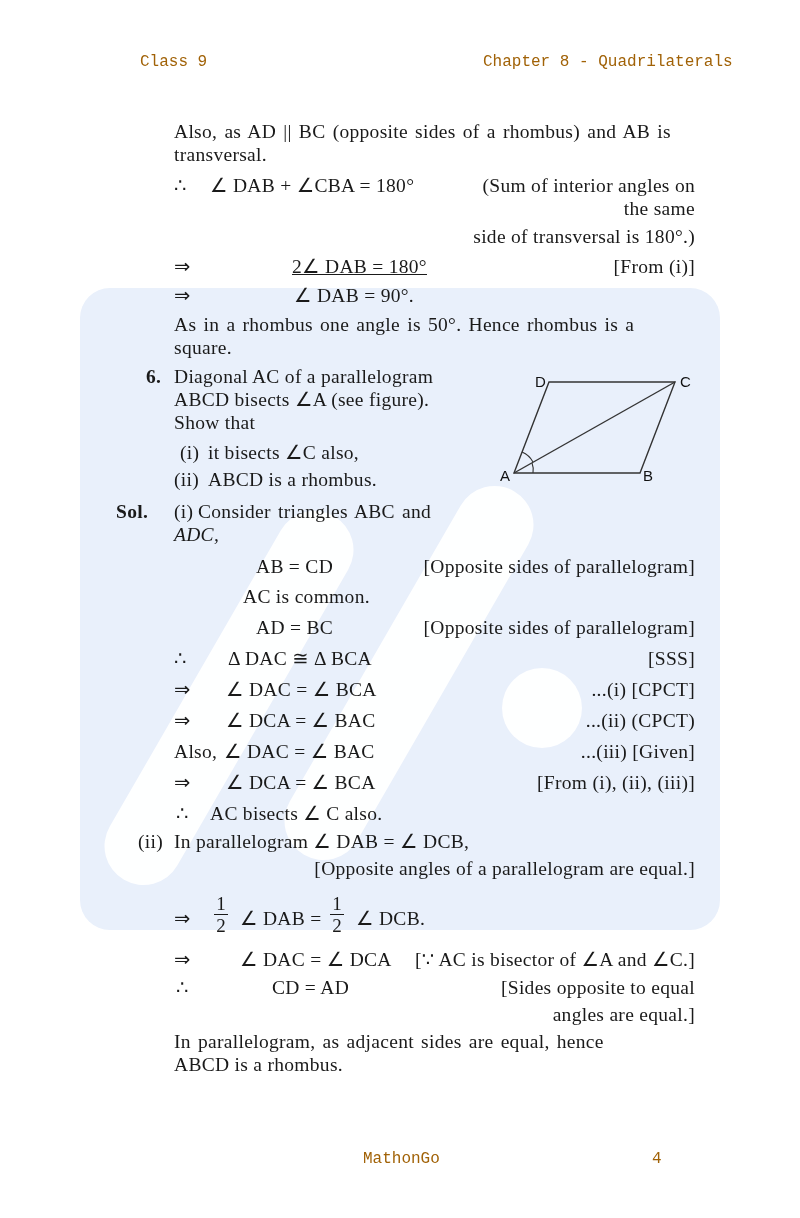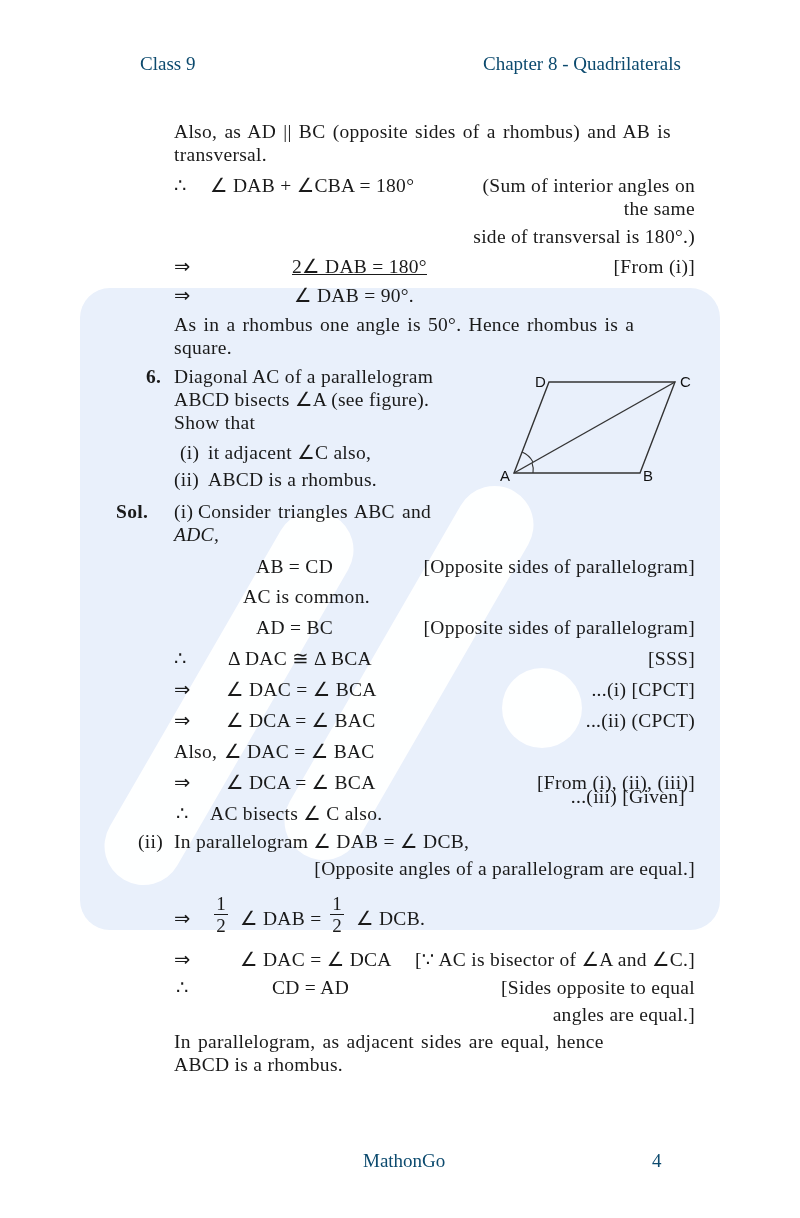--- a/index.html
+++ b/index.html
@@ -1,17 +1,17 @@
 <!DOCTYPE html>
 <html><head>
 <meta charset="utf-8">
 <style>
   html, body { margin:0; padding:0; background:#ffffff; }
   body { width:800px; height:1218px; position:relative; overflow:hidden; color:#1a1a1a; }
-  .hdr { position:absolute; font-family:Liberation Serif, serif; font-size:19px; color:#0c4a6e; }
+  .hdr { position:absolute; font-family:Liberation Mono, monospace; font-size:16px; color:#a16207; }
   .t { position:absolute; font-family:"Liberation Serif", serif; font-size:19.5px; line-height:24px; white-space:nowrap; letter-spacing:0.3px; }
   .it { }
   .b { font-weight:bold; }
   .r { text-align:right; }
   .wm { position:absolute; left:80px; top:288px; width:640px; height:642px; background:#e9f0fb; border-radius:30px; overflow:hidden; }
   .slash { position:absolute; background:#ffffff; border-radius:40px; opacity:0.95; }
   .dot { position:absolute; background:#ffffff; border-radius:50%; opacity:0.95; }
   .frac { position:absolute; font-family:"Liberation Serif", serif; font-size:19px; text-align:center; width:14px; }
   .frac .num { display:block; line-height:20px; border-bottom:1.3px solid #1a1a1a; }
   .frac .den { display:block; line-height:22px; }
@@ -46,21 +46,21 @@
 <div class="t" style="left:294px;top:284px;">∠ DAB = 90°.</div>
 
 <div class="t" style="left:174px;top:313px;word-spacing:2px;">As in a rhombus one angle is 50°. Hence rhombus is a</div>
 <div class="t" style="left:174px;top:336px;">square.</div>
 
 <div class="t b" style="left:146px;top:365px;">6.</div>
 <div class="t it" style="left:174px;top:365px;">Diagonal AC of a parallelogram</div>
 <div class="t it" style="left:174px;top:388px;">ABCD bisects ∠A (see figure).</div>
 <div class="t it" style="left:174px;top:411px;">Show that</div>
 <div class="t it" style="left:180px;top:441px;">(i)</div>
-<div class="t it" style="left:208px;top:441px;">it adjacent ∠C also,</div>
+<div class="t it" style="left:208px;top:441px;">it bisects ∠C also,</div>
 <div class="t it" style="left:174px;top:468px;">(ii)</div>
 <div class="t it" style="left:208px;top:468px;">ABCD is a rhombus.</div>
 
 <svg style="position:absolute;left:490px;top:365px;" width="215" height="125" viewBox="0 0 215 125">
   <polygon points="24,108 150,108 185,17 59,17" fill="none" stroke="#333" stroke-width="1.4"></polygon>
   <line x1="24" y1="108" x2="185" y2="17" stroke="#333" stroke-width="1.4"></line>
   <path d="M 32 87 A 22 22 0 0 1 43 97" fill="none" stroke="#333" stroke-width="1.1"></path>
   <path d="M 42 98 A 19 19 0 0 1 43 108" fill="none" stroke="#333" stroke-width="1.1"></path>
   <text x="45" y="22">D</text>
   <text x="190" y="22">C</text>
@@ -88,21 +88,21 @@
 <div class="t" style="left:174px;top:678px;">⇒</div>
 <div class="t" style="left:226px;top:678px;">∠ DAC = ∠ BCA</div>
 <div class="t r" style="right:105px;top:678px;">...(i) [CPCT]</div>
 
 <div class="t" style="left:174px;top:709px;">⇒</div>
 <div class="t" style="left:226px;top:709px;">∠ DCA = ∠ BAC</div>
 <div class="t r" style="right:105px;top:709px;">...(ii) (CPCT)</div>
 
 <div class="t" style="left:174px;top:740px;">Also,</div>
 <div class="t" style="left:224px;top:740px;">∠ DAC = ∠ BAC</div>
-<div class="t r" style="right:115px;top:740px;margin-top:45px;">...(iii) [Given]</div>
+<div class="t r" style="right:105px;top:740px;">...(iii) [Given]</div>
 
 <div class="t" style="left:174px;top:771px;">⇒</div>
 <div class="t" style="left:226px;top:771px;">∠ DCA = ∠ BCA</div>
 <div class="t r" style="right:105px;top:771px;">[From (i), (ii), (iii)]</div>
 
 <div class="t" style="left:176px;top:802px;">∴</div>
 <div class="t" style="left:210px;top:802px;">AC bisects ∠ C also.</div>
 
 <div class="t it" style="left:138px;top:830px;">(ii)</div>
 <div class="t" style="left:174px;top:830px;">In parallelogram ∠ DAB = ∠ DCB,</div>

